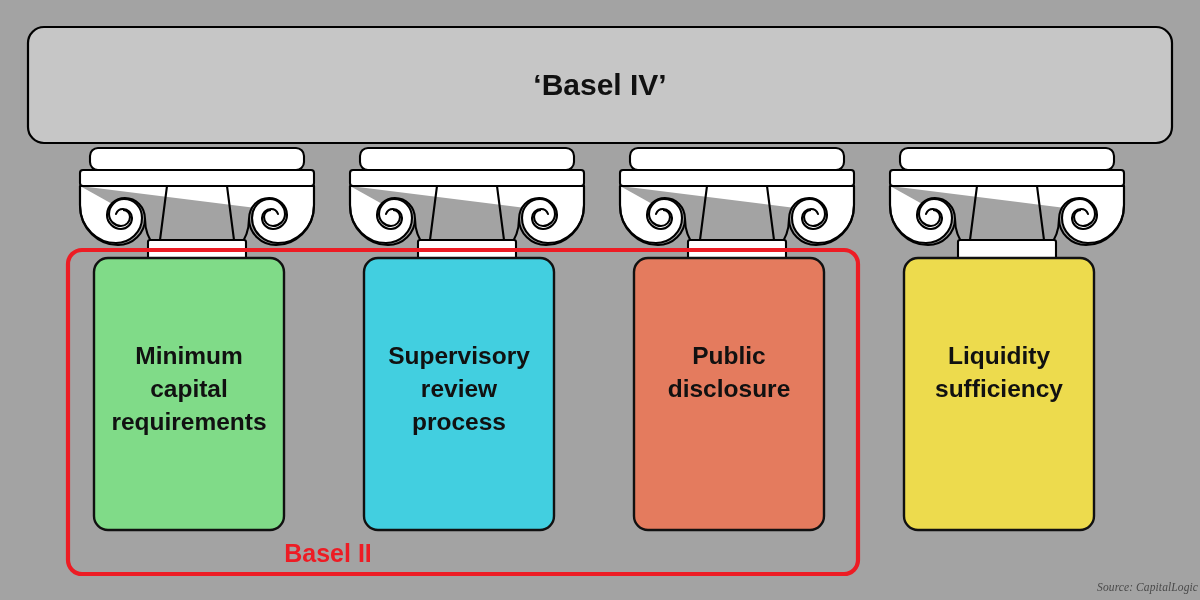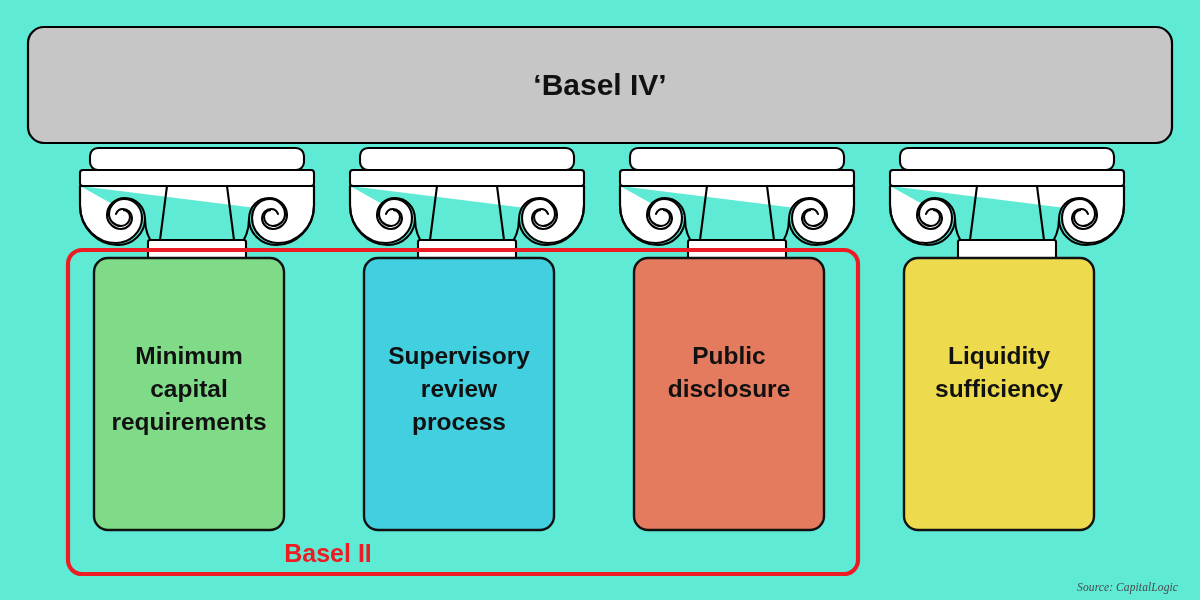--- a/index.html
+++ b/index.html
@@ -7,21 +7,21 @@
     padding: 0;
     background: #ffffff;
   }
   body {
     font-family: "Liberation Sans", sans-serif;
   }
   #stage {
     position: relative;
     width: 1200px;
     height: 600px;
-    background: #5eead4;
+    background: #a3a3a3;
     overflow: hidden;
   }
   #diagram-svg {
     position: absolute;
     left: 0;
     top: 0;
     width: 1200px;
     height: 600px;
     display: block;
   }
@@ -74,21 +74,21 @@
   .highlight-label {
     font-family: "Liberation Sans", sans-serif;
     font-size: 25px;
     font-weight: bold;
     fill: #ed1c24;
     text-anchor: middle;
   }
   
   .source-credit {
     position: absolute;
-    right: 22px;
+    right: 2px;
     bottom: 7px;
     font-family: "Liberation Serif", serif;
     font-style: italic;
     font-size: 11.5px;
     color: #4a4a4a;
     letter-spacing: 0.1px;
     white-space: nowrap;
   }
 </style>
 </head>

